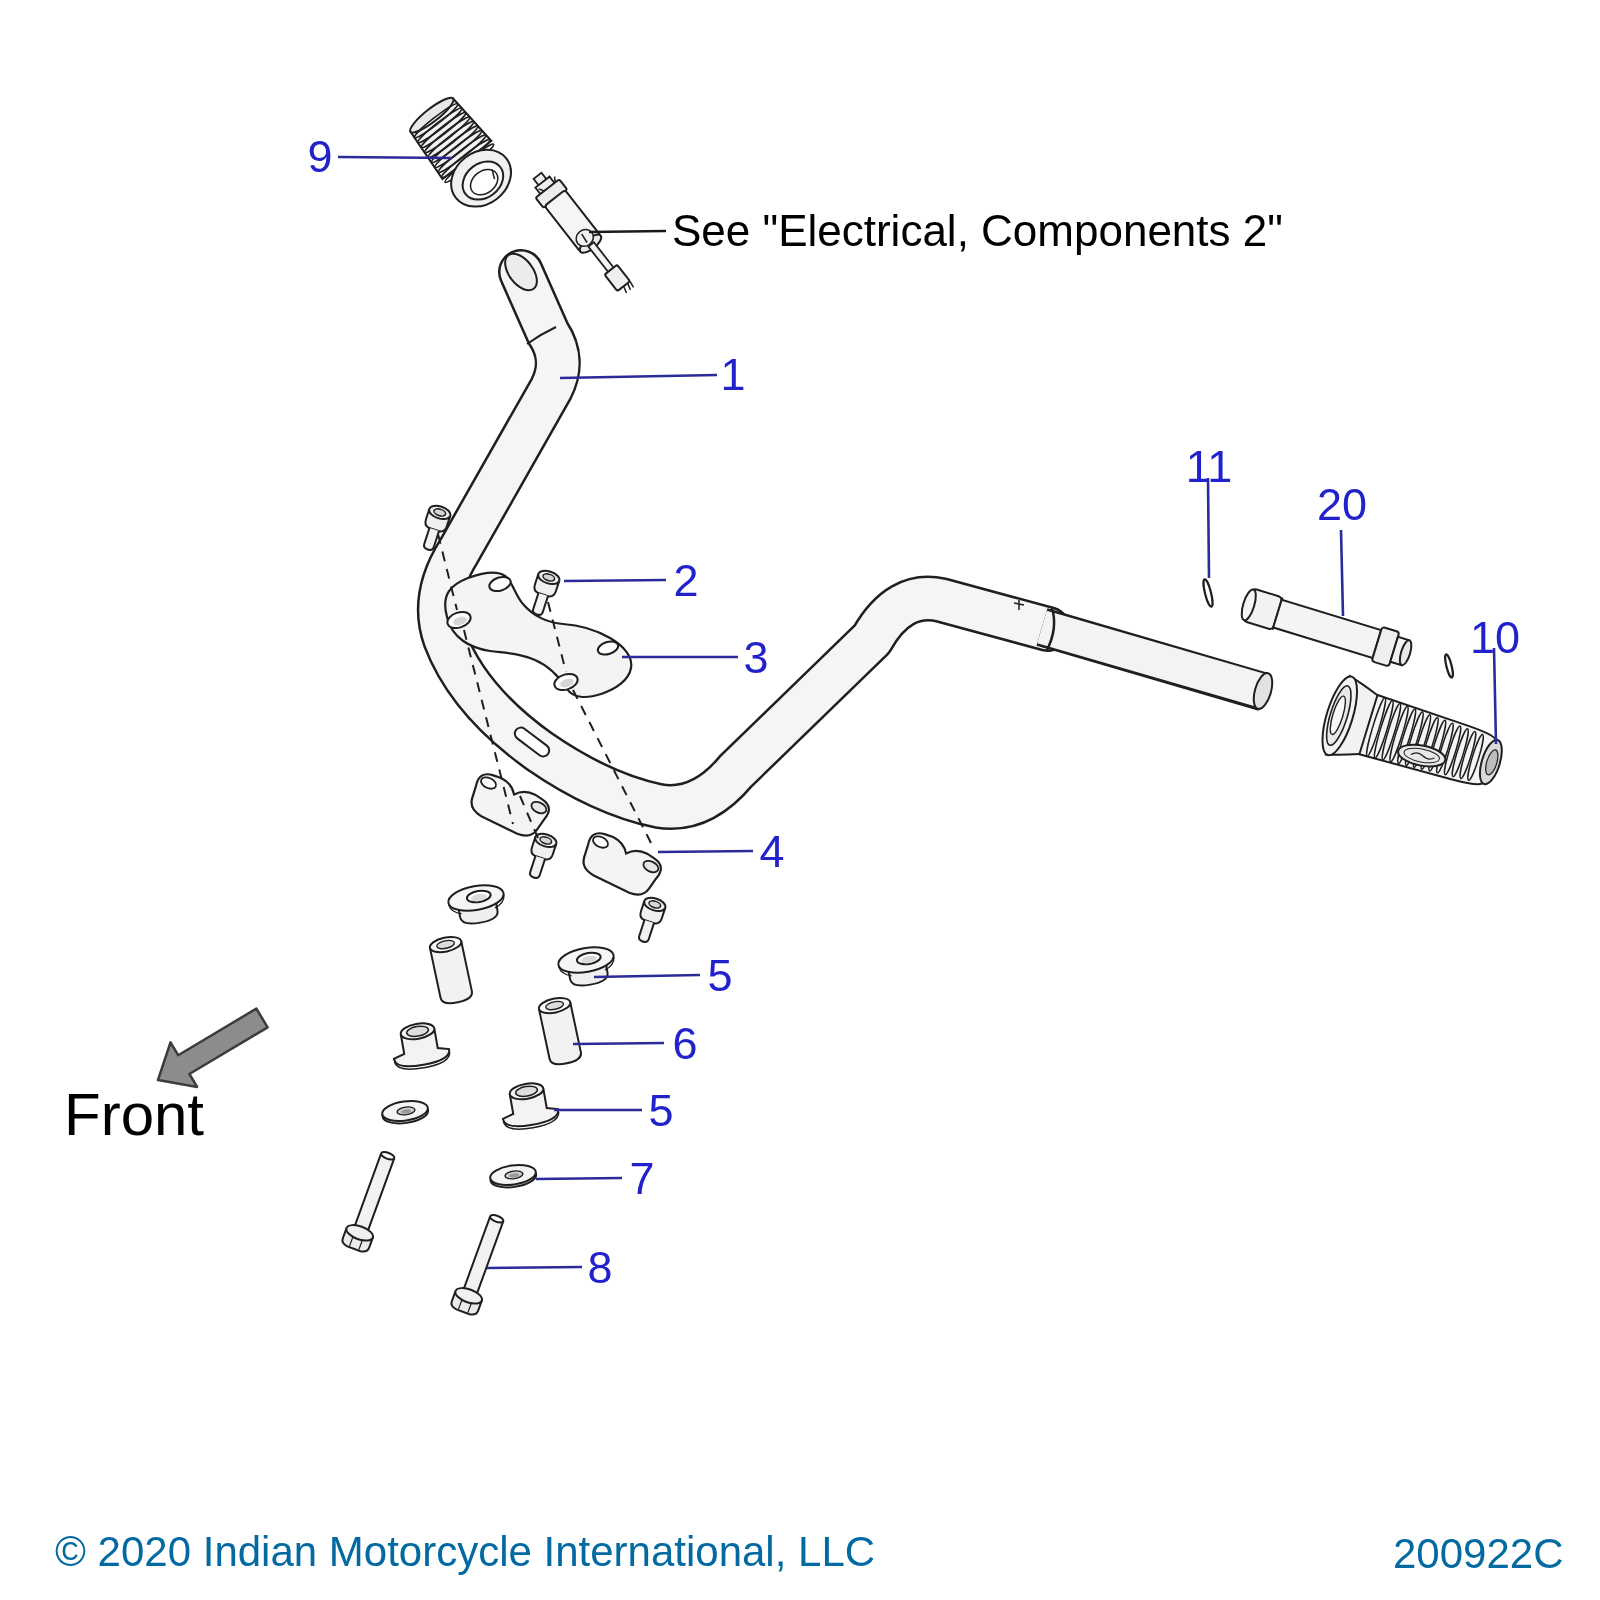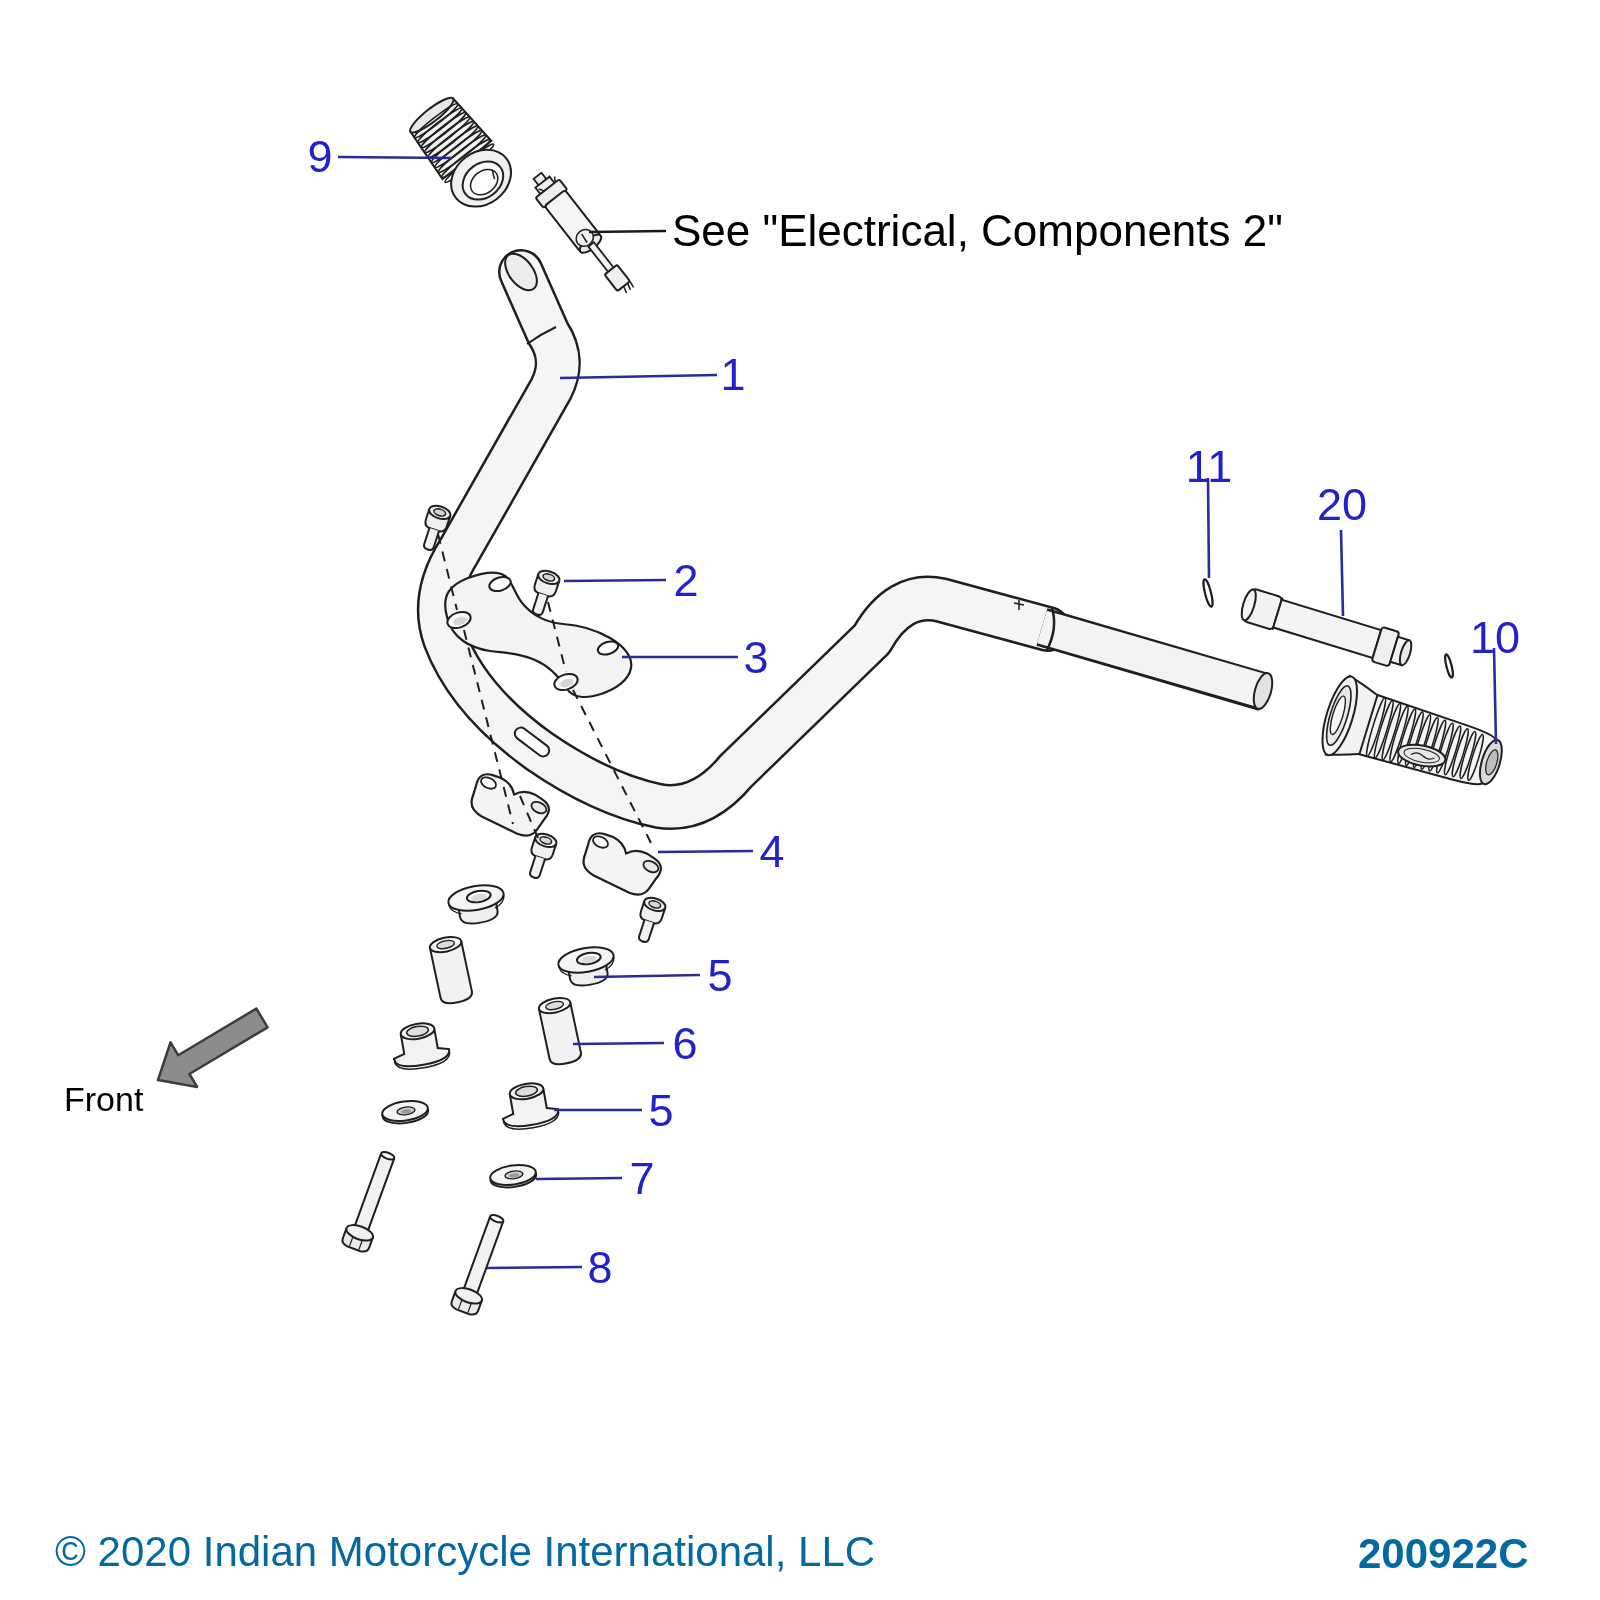--- a/index.html
+++ b/index.html
@@ -11,21 +11,21 @@
   }
   html,body{margin:0;padding:0;background:#ffffff;}
   body{width:1600px;height:1600px;position:relative;overflow:hidden;
        font-family:"Liberation Sans", sans-serif;}
   #stage{position:absolute;left:0;top:0;width:1600px;height:1600px;}
   svg{position:absolute;left:0;top:0;}
   .callout{position:absolute;transform:translate(-50%,-50%);
            font-size:45px;line-height:1;color:var(--callout-blue);
            white-space:nowrap;}
   .note{position:absolute;font-size:44px;color:#000;white-space:nowrap;}
-  .front-label{position:absolute;font-size:34px;color:#000;}
+  .front-label{position:absolute;font-size:60px;color:#000;}
   .footer-text{position:absolute;font-size:42px;color:#0369a1;white-space:nowrap;}
   .leader{stroke:var(--leader-blue);stroke-width:2.6;fill:none;}
   .kleader{stroke:#1a1a1a;stroke-width:2.4;fill:none;}
   .dash{stroke:var(--line);stroke-width:2;stroke-dasharray:10 8;fill:none;}
 </style>
 </head>
 <body>
 
 <div id="stage">
 
@@ -292,15 +292,15 @@
       <div class="callout" style="left: 1342px; top: 504px;">20</div>
       <div class="callout" style="left: 1495px; top: 621px; margin-top: 16px;">10</div>
     </div>
 
 <div class="note" style="left:672px; top:206px;">See "Electrical, Components 2"</div>
 
 <div class="front-label" style="left:64px; top:1080px;">Front</div>
 
 <div class="footer-text" style="left:55px; top:1528px;">© 2020 Indian Motorcycle International, LLC</div>
 
-<div class="footer-text" style="left:1358px; top:1530px;font-weight:bold;">200922C</div>
+<div class="footer-text" style="left:1393px; top:1530px;">200922C</div>
 
 </div>
 
 </body></html>

